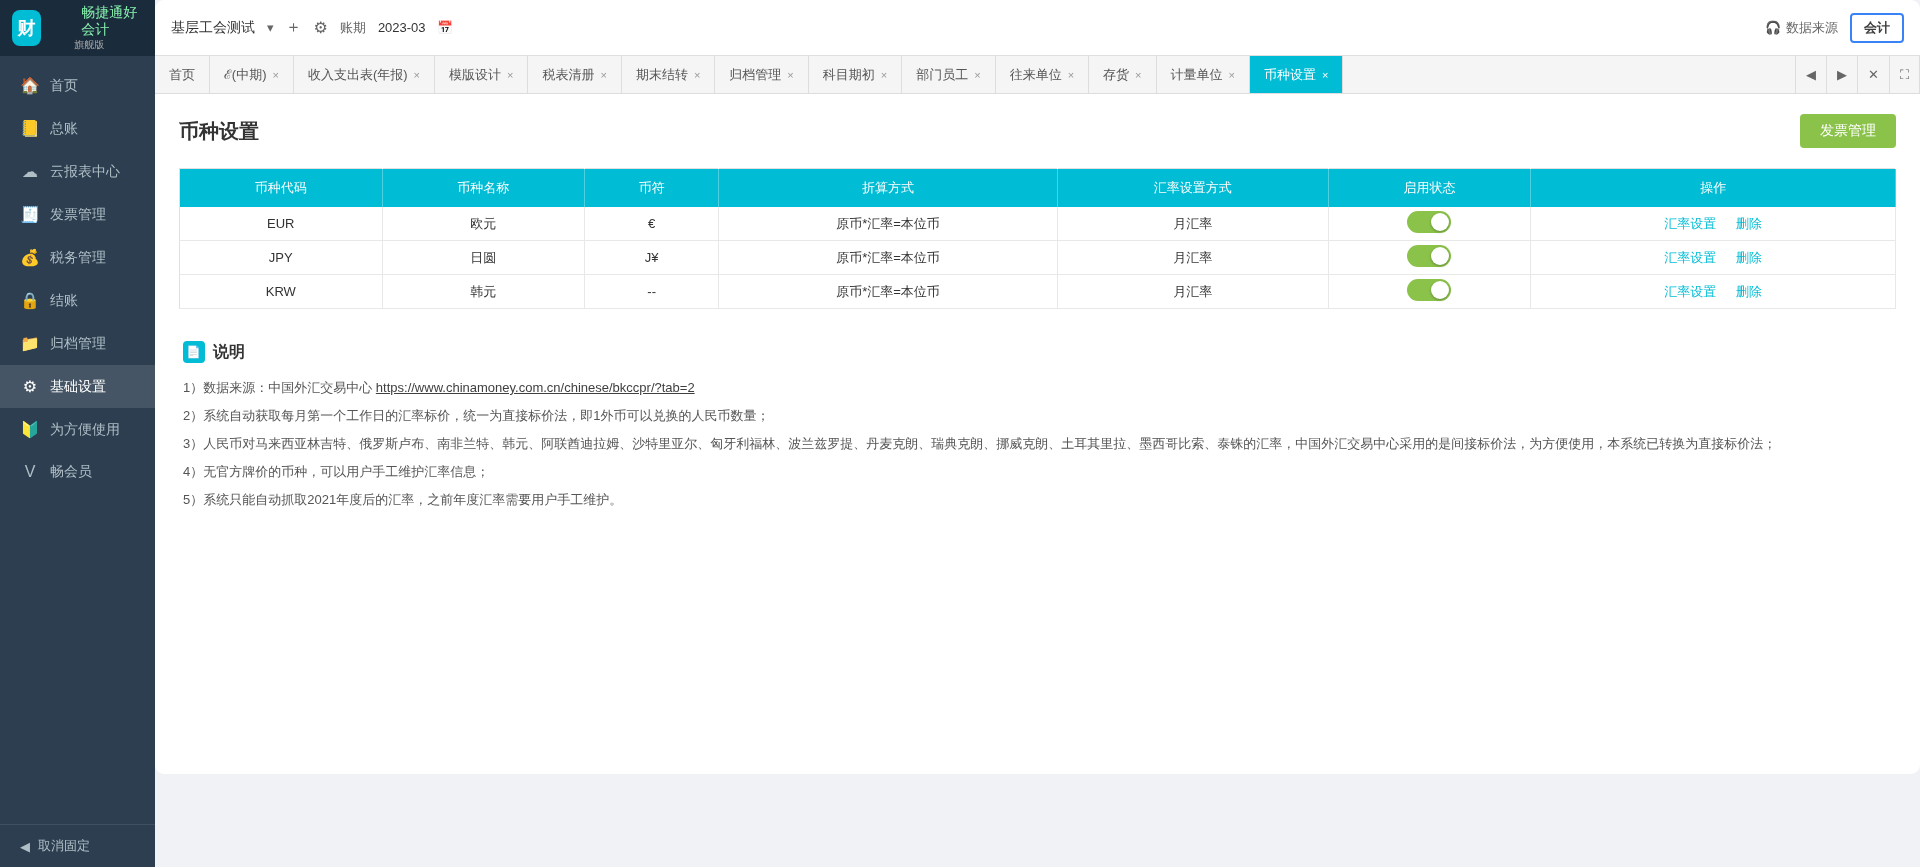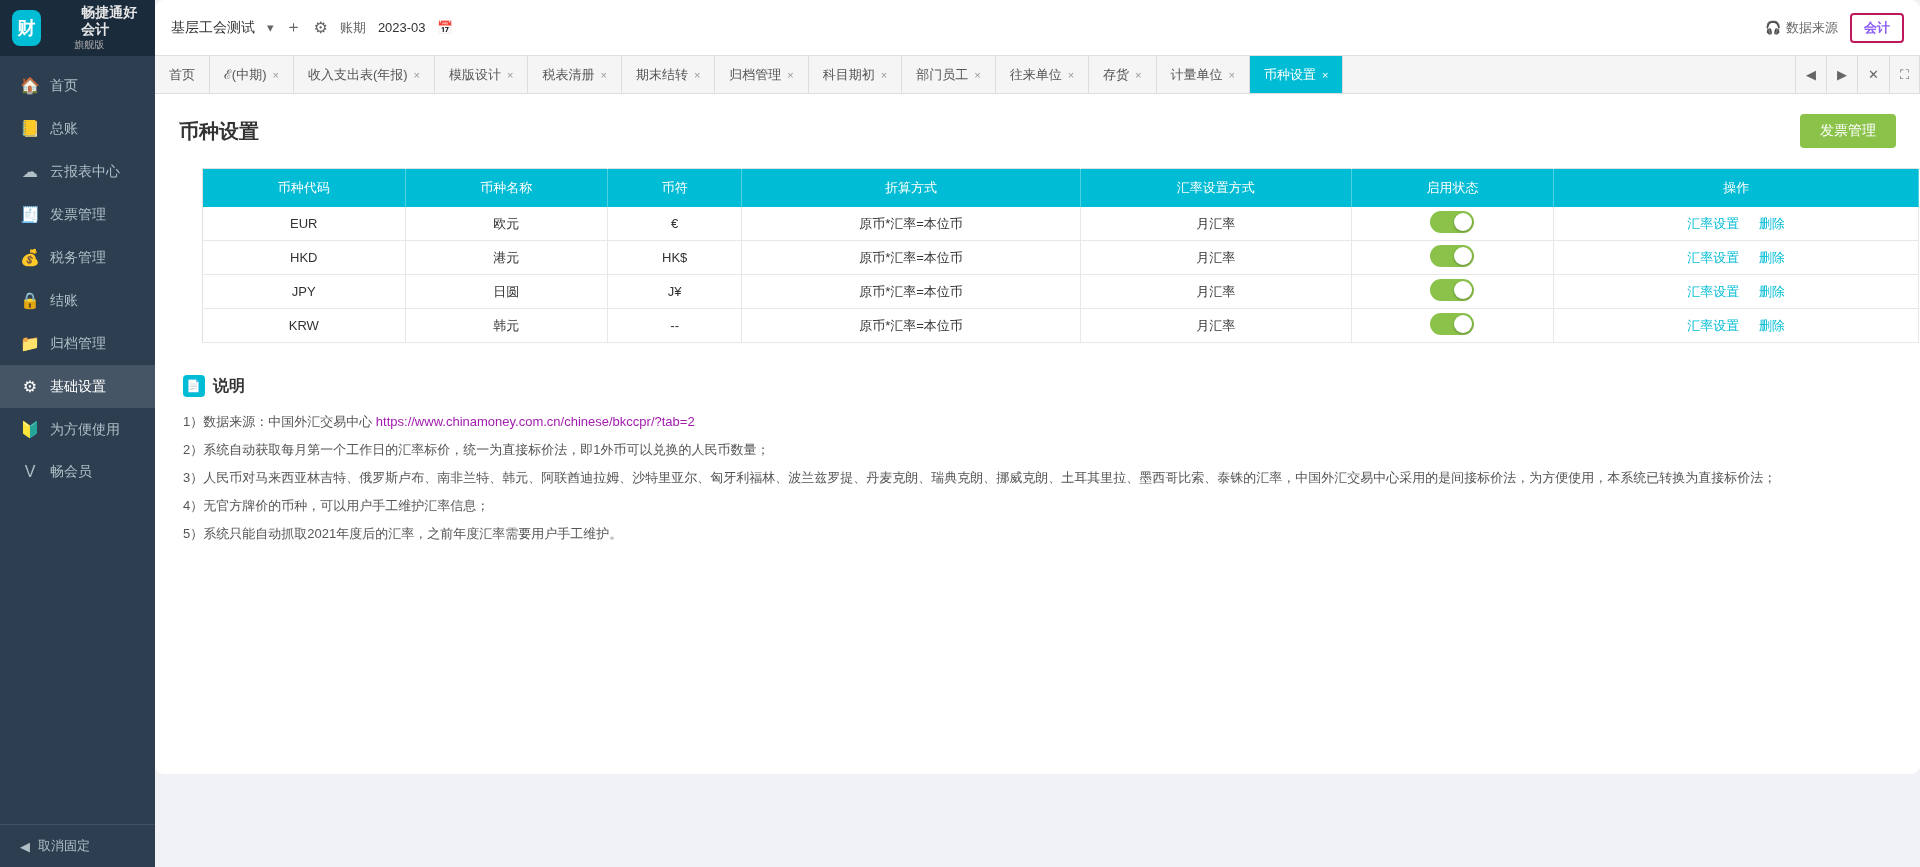--- a/index.html
+++ b/index.html
@@ -22,21 +22,21 @@
       gap: 8px;
       height: 56px;
     }
     .logo-icon {
       width: 36px; height: 36px;
       background: #00bcd4;
       border-radius: 8px;
       display: flex; align-items: center; justify-content: center;
       color: white; font-size: 18px; font-weight: bold;
     }
-    .logo-text { color: #e5e5e5; font-size: 14px; font-weight: bold; line-height: 1.2; padding-left: 32px; }
+    .logo-text { color: #86efac; font-size: 14px; font-weight: normal; line-height: 1.2; padding-left: 32px; }
     .logo-sub { color: #aaa; font-size: 10px; margin-left: 25px; }
     .sidebar-nav { flex: 1; padding-top: 8px; }
     .nav-item {
       display: flex; align-items: center; gap: 10px;
       padding: 12px 20px;
       color: #b0bec5;
       cursor: pointer;
       font-size: 14px;
       transition: background 0.2s;
     }
@@ -77,22 +77,22 @@
     .topbar-settings { color: #666; cursor: pointer; font-size: 16px; }
     .period-label { color: #666; font-size: 13px; }
     .period-value { color: #333; font-size: 13px; font-weight: 500; }
     .period-cal { color: #00bcd4; cursor: pointer; }
     .topbar-right { margin-left: auto; display: flex; align-items: center; gap: 12px; }
     .consultation-btn {
       display: flex; align-items: center; gap: 4px;
       color: #666; font-size: 13px; cursor: pointer;
     }
     .account-btn {
-      border: 2px solid #be185d;
-      color: #8b5cf6;
+      border: 2px solid #3b82f6;
+      color: #404040;
       padding: 4px 12px;
       border-radius: 4px;
       font-size: 13px;
       cursor: pointer;
       font-weight: bold;
     }
 
     
     .tabs-bar {
       background: #f5f5f5;
@@ -151,21 +151,20 @@
       font-size: 14px;
       cursor: pointer;
       font-weight: 500;
     }
 
     
     .data-table {
       width: 100%;
       border-collapse: collapse;
       border: 1px solid #e0e0e0;
-      margin-left: 23px;
     }
     .data-table thead tr {
       background: #00bcd4;
       color: white;
     }
     .data-table th {
       padding: 10px 12px;
       text-align: center;
       font-size: 13px;
       font-weight: 500;
@@ -233,21 +232,21 @@
       display: flex; align-items: center; justify-content: center;
       color: white; font-size: 12px;
     }
     .notes-list {
       list-style: none;
       color: #555;
       line-height: 2;
       font-size: 13px;
     }
     .notes-list li { margin-bottom: 2px; }
-    .notes-link { color: #a21caf; cursor: pointer; }
+    .notes-link { color: #404040; text-decoration: underline; cursor: pointer; }
   </style>
 </head>
 <body>
 
 <div class="sidebar">
   <div class="sidebar-logo">
     <div class="logo-icon">财</div>
     <div>
       <div class="logo-text">畅捷通好会计</div>
       <div class="logo-sub">旗舰版</div>
@@ -414,36 +413,20 @@
     <label class="toggle-switch">
       <div class="toggle-track">
         <div class="toggle-thumb"></div>
       </div>
     </label></td>
             <td>
     <a class="action-link">汇率设置</a>
     <a class="action-link">删除</a></td>
           </tr>
           <tr>
-            <td>HKD</td>
-            <td>港元</td>
-            <td>HK$</td>
-            <td>原币*汇率=本位币</td>
-            <td>月汇率</td>
-            <td>
-    <label class="toggle-switch">
-      <div class="toggle-track">
-        <div class="toggle-thumb"></div>
-      </div>
-    </label></td>
-            <td>
-    <a class="action-link">汇率设置</a>
-    <a class="action-link">删除</a></td>
-          </tr>
-          <tr>
             <td>JPY</td>
             <td>日圆</td>
             <td>J¥</td>
             <td>原币*汇率=本位币</td>
             <td>月汇率</td>
             <td>
     <label class="toggle-switch">
       <div class="toggle-track">
         <div class="toggle-thumb"></div>
       </div>

